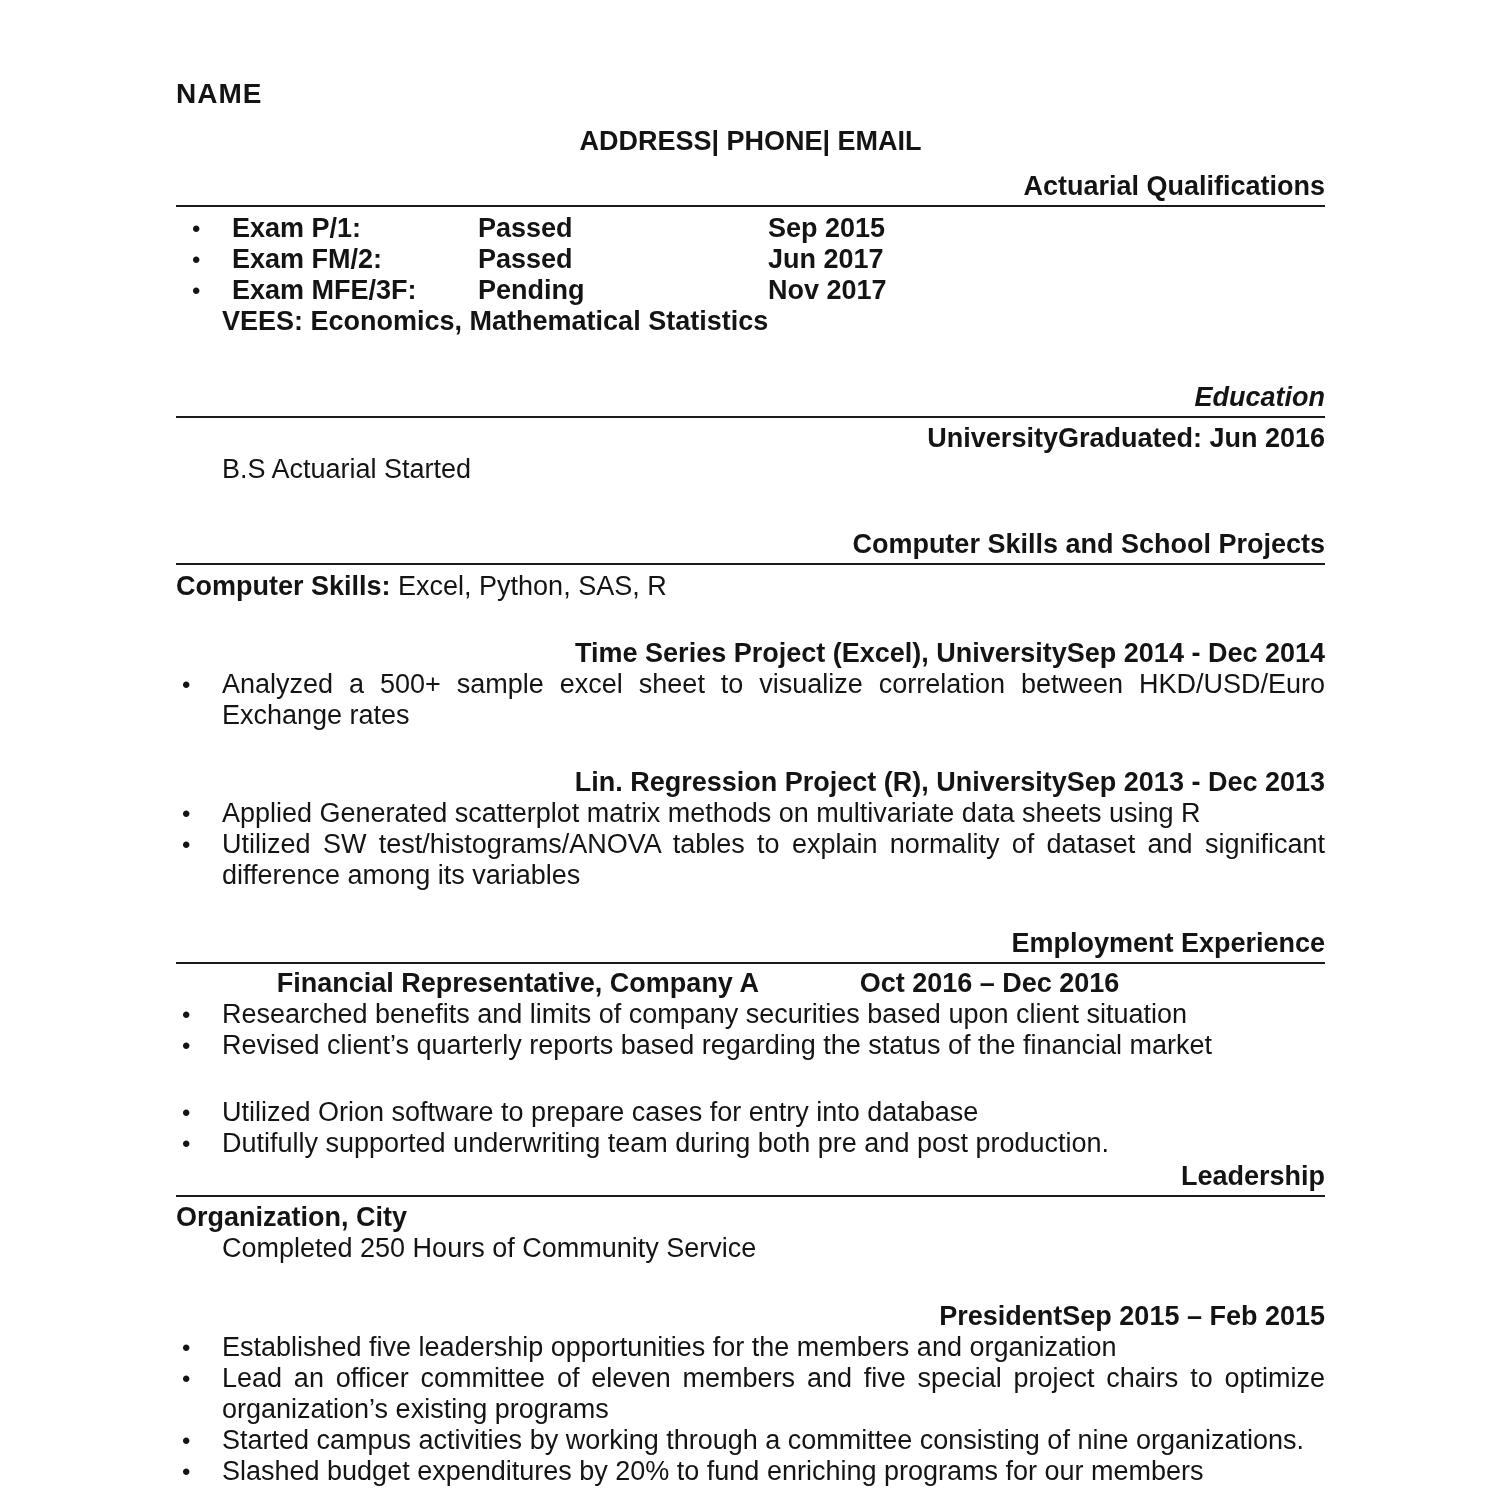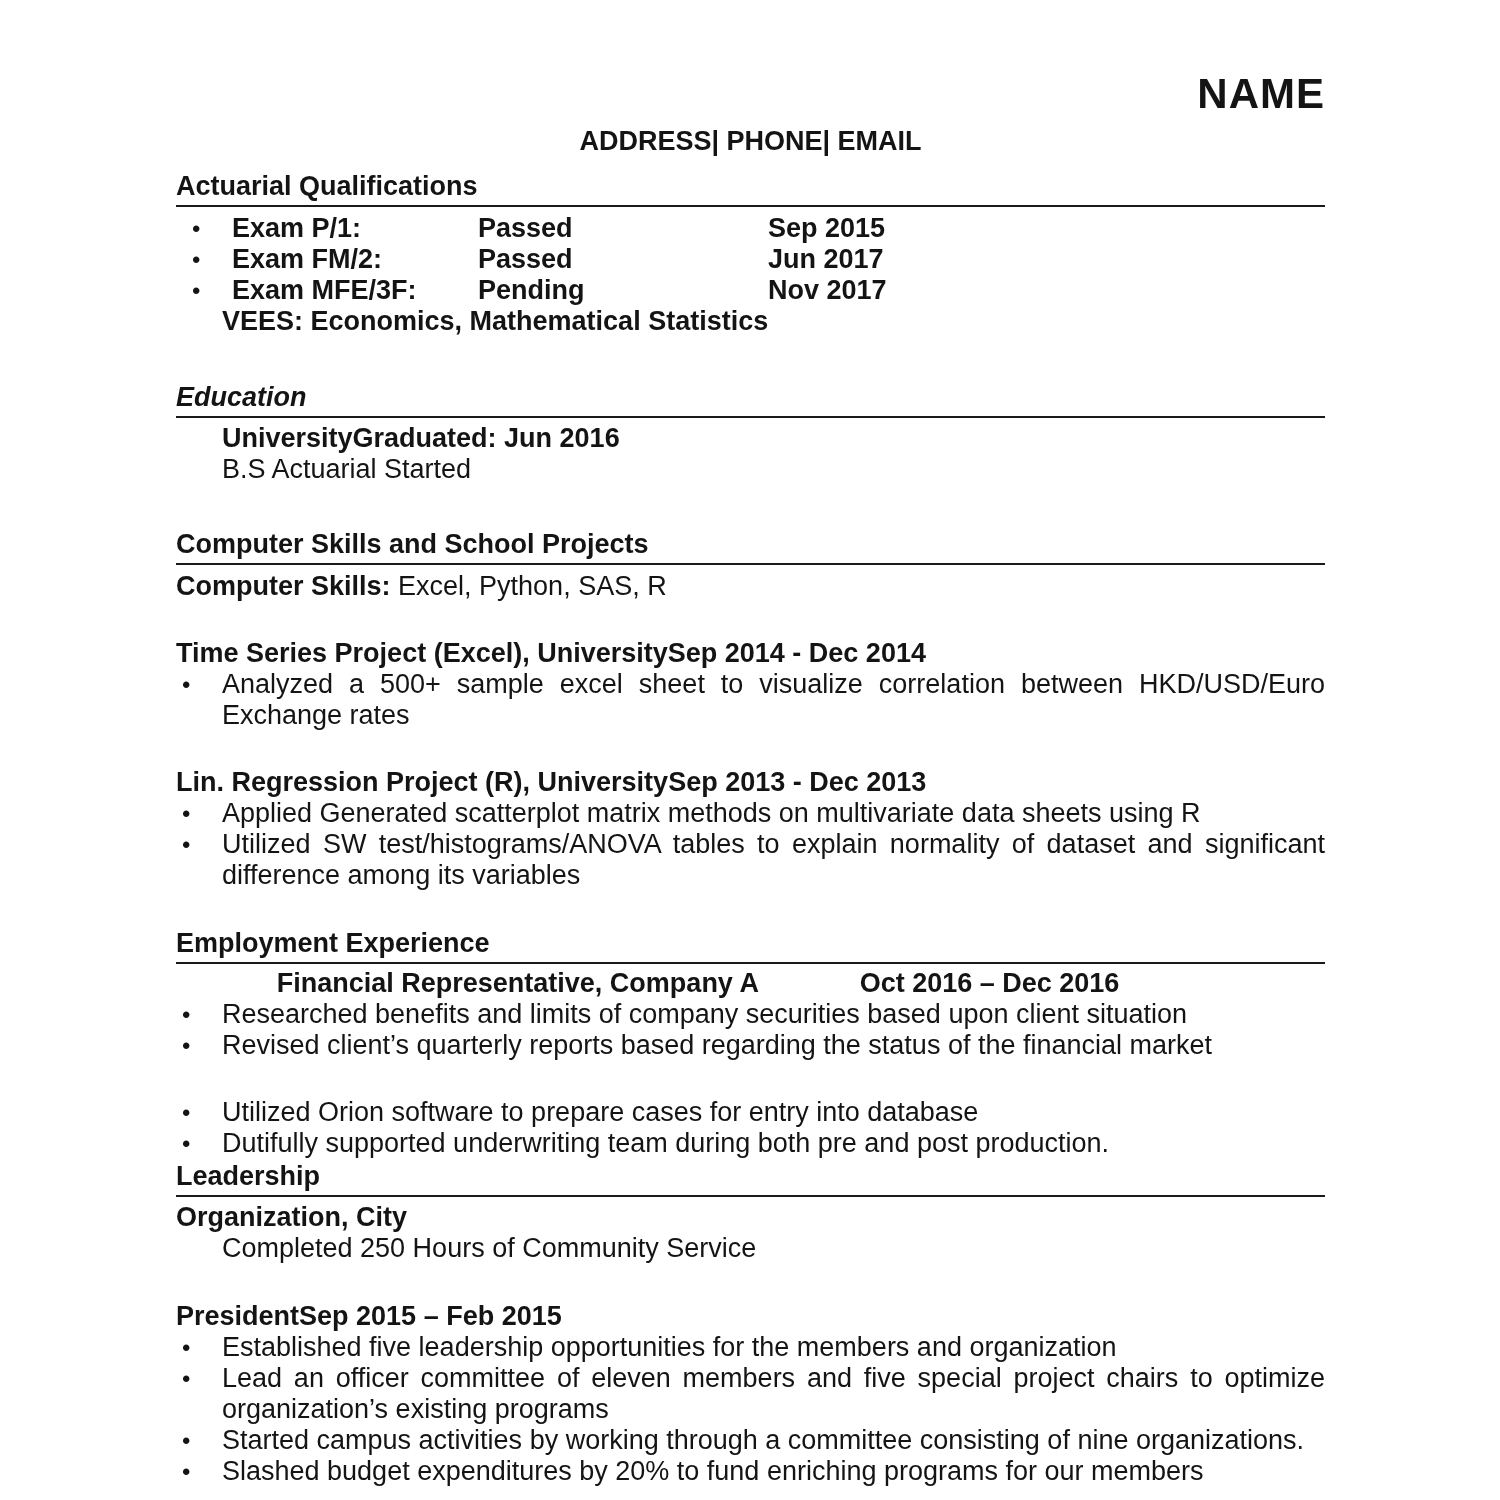--- a/index.html
+++ b/index.html
@@ -12,35 +12,36 @@
     overflow: hidden;
     font-family: "Liberation Sans", "DejaVu Sans", sans-serif;
     color: #141414;
     font-size: 27px;
     line-height: 31px;
   }
   .content {
     padding: 70px 175px 0 176px;
   }
   .name {
-    text-align: right;
-    font-size: 42px;
+    text-align: left;
+    font-size: 28px;
     line-height: 48px;
     font-weight: bold;
     letter-spacing: 1px;
   }
   .contact {
     text-align: center;
     font-weight: bold;
     margin-top: 8px;
   }
   .section-heading {
     font-weight: bold;
     border-bottom: 2px solid #1a1a1a;
     padding-bottom: 3px;
+    text-align: right;
   }
   .sh-qual { margin-top: 14px; }
   .sh-edu { margin-top: 45px; font-style: italic; }
   .sh-skills { margin-top: 44px; }
   .sh-emp { margin-top: 37px; }
   .sh-lead { margin-top: 2px; }
   .exam-row {
     display: grid;
     grid-template-columns: 246px 290px auto;
     font-weight: bold;
@@ -56,21 +57,21 @@
     font-weight: normal;
     font-size: 24px;
   }
   .exams { margin-top: 6px; }
   .vees {
     font-weight: bold;
     padding-left: 46px;
   }
   .row-flex {
     display: flex;
-    justify-content: flex-start;
+    justify-content: flex-end;
   }
   .bold { font-weight: bold; }
   .indent { padding-left: 46px; }
   .edu-block { margin-top: 5px; }
   .skills-line { margin-top: 6px; }
   .proj-block { margin-top: 36px; }
   .job-block-first { margin-top: 4px; }
   .job-block { margin-top: 36px; }
   .bullet {
     position: relative;

